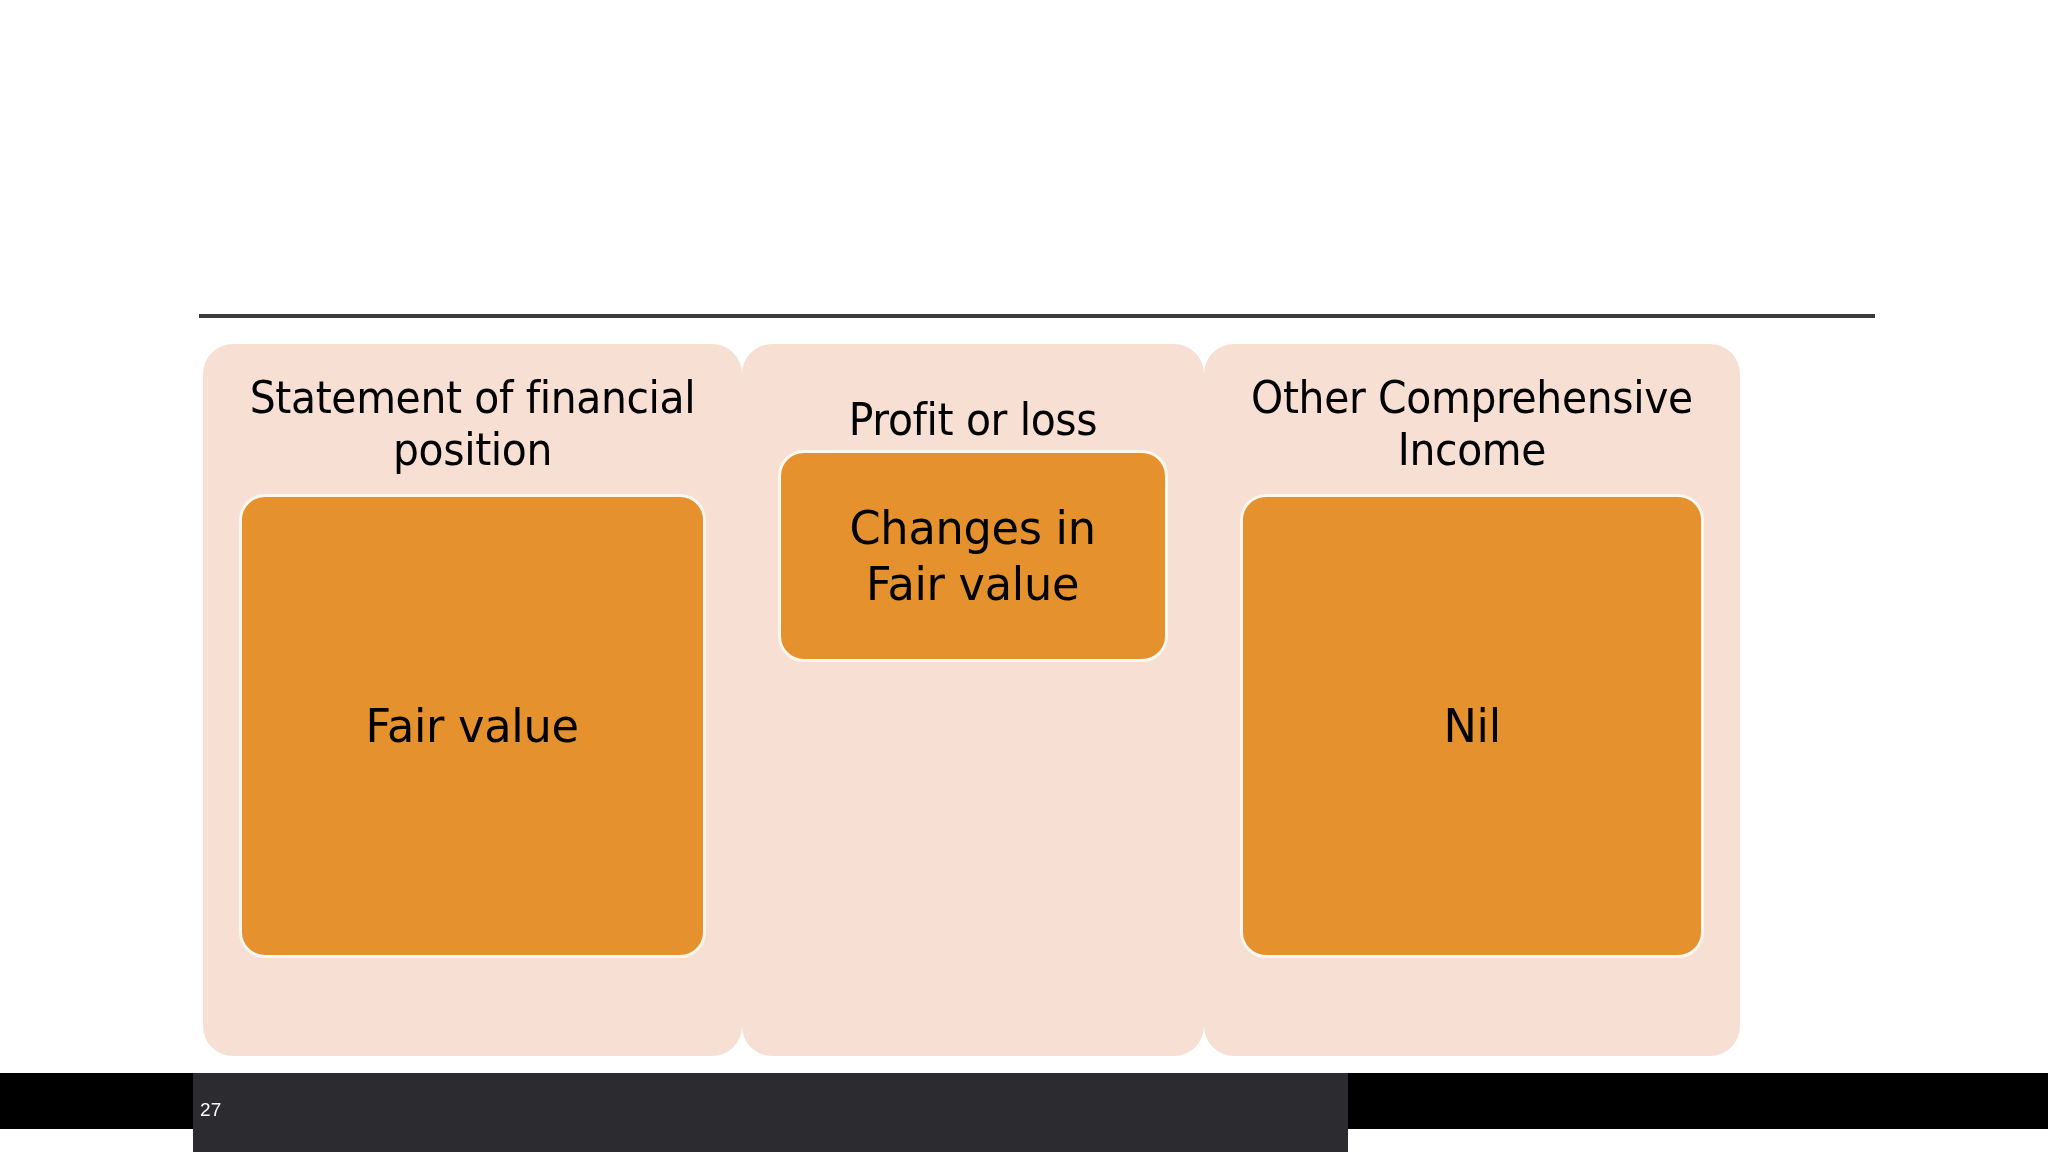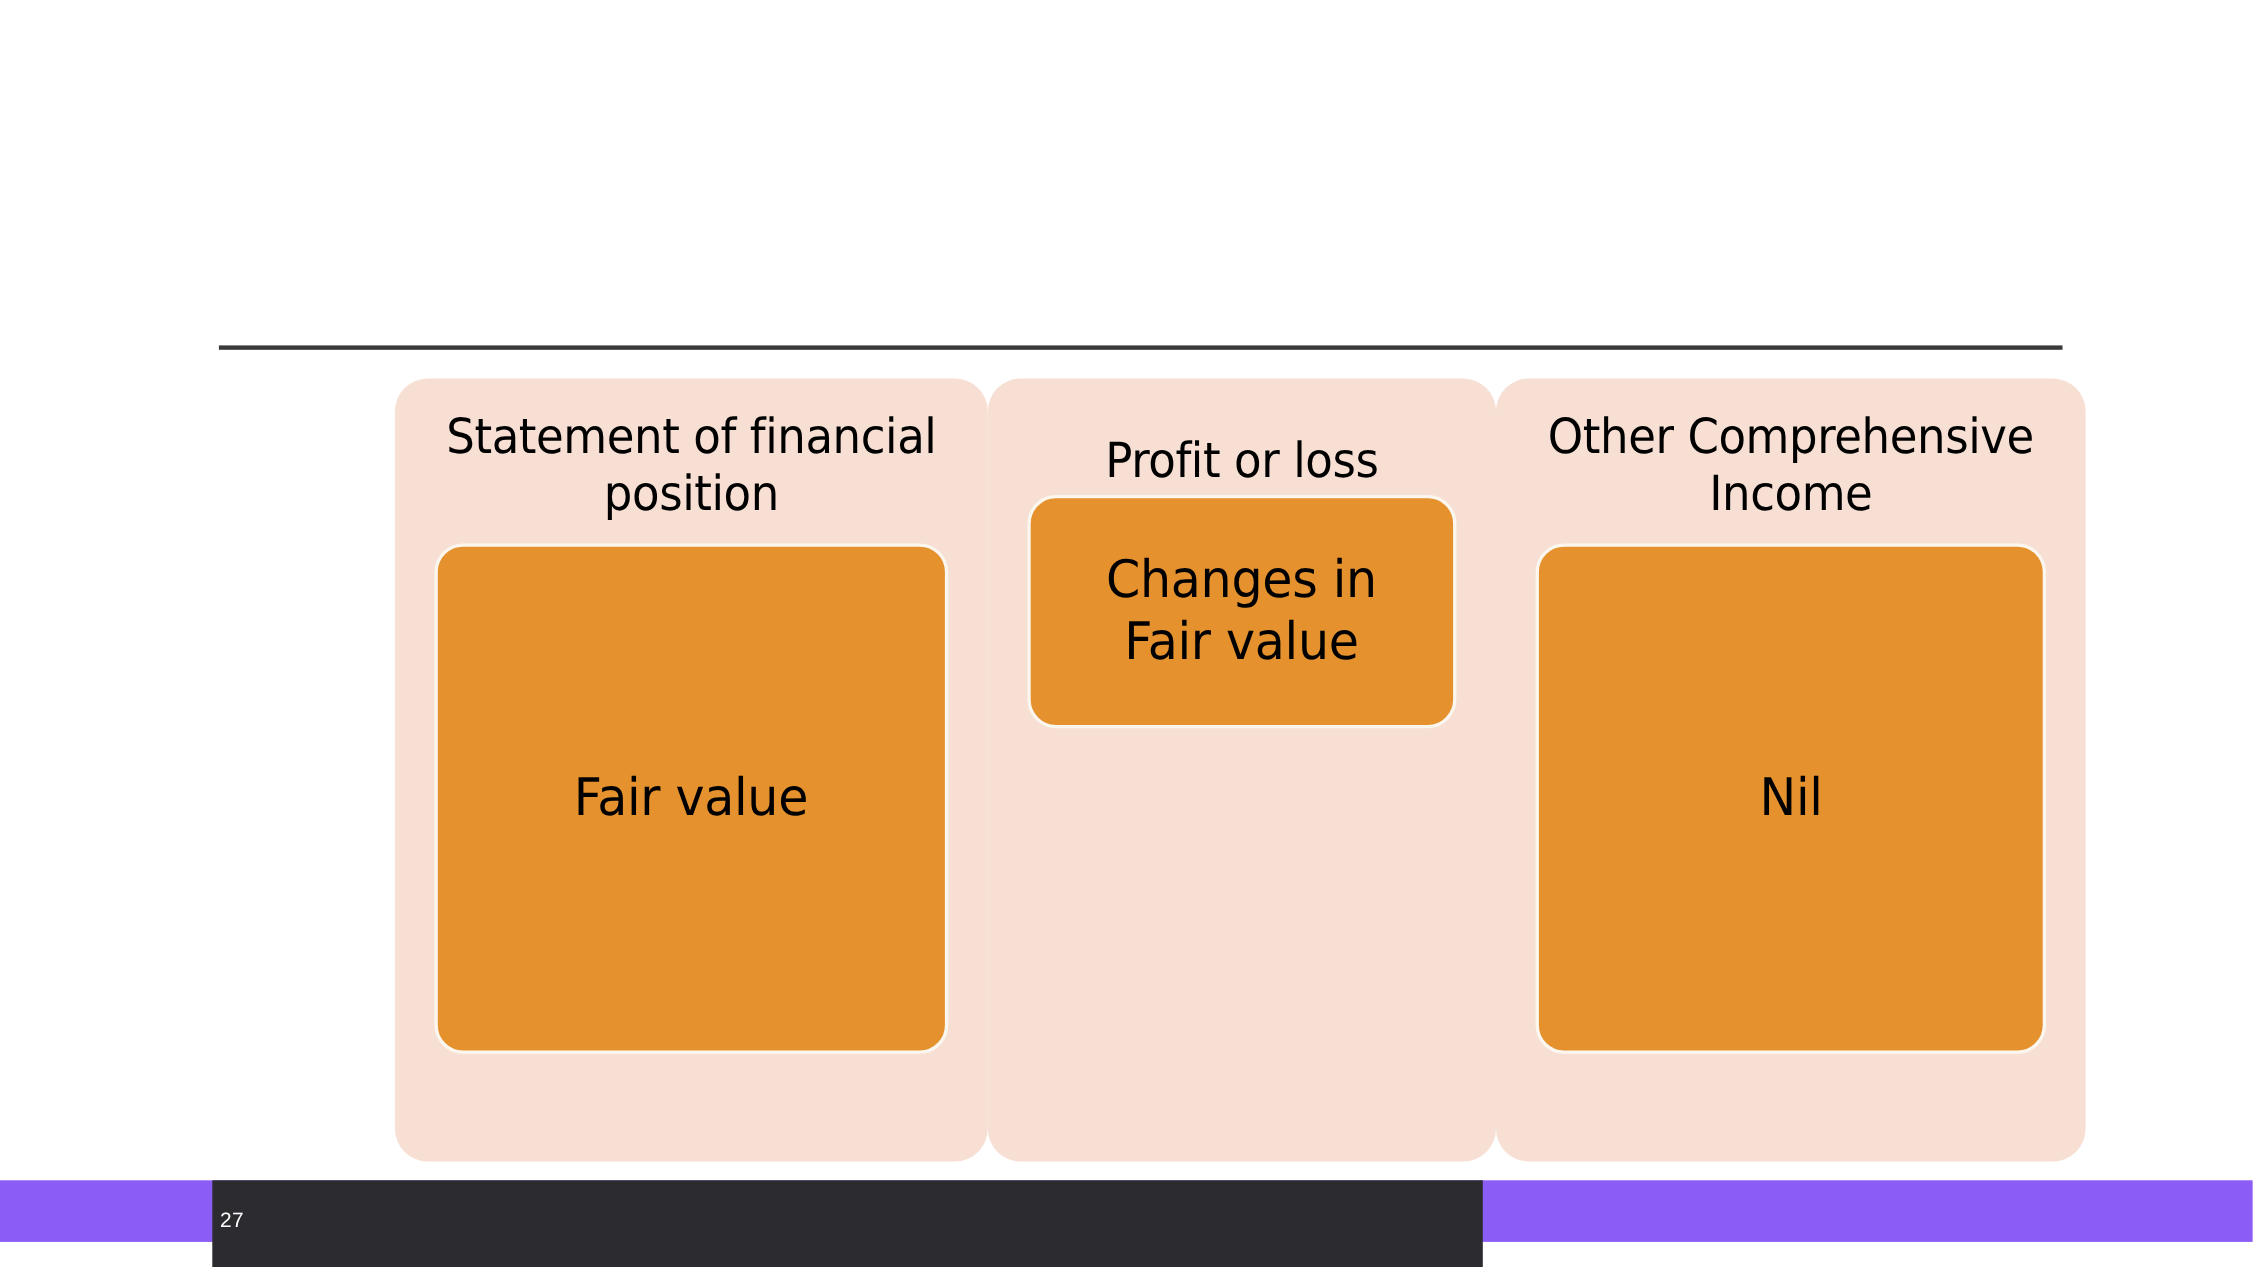--- a/index.html
+++ b/index.html
@@ -67,21 +67,21 @@
 
   
   .columns {
     position: absolute;
     left: 203px;
     top: 344px;
     width: 1693px;
     height: 712px;
     display: flex;
     flex-direction: row;
-    justify-content: flex-end;
+    justify-content: flex-start;
     align-items: stretch;
   }
 
   .card {
     background: #F7DFD3;
     border-radius: 30px;
     box-sizing: border-box;
     display: flex;
     flex-direction: column;
     align-items: stretch;
@@ -149,21 +149,21 @@
     white-space: pre-line;
   }
 
   
   .footer {
     position: absolute;
     left: 0;
     top: 1073px;
     width: 2048px;
     height: 56px;
-    background: #8b5cf6;
+    background: #000000;
   }
 
   .footer-strip {
     position: absolute;
     left: 193px;
     top: 0;
     width: 1155px;
     height: 79px;
     background: #2b2b30;
   }

